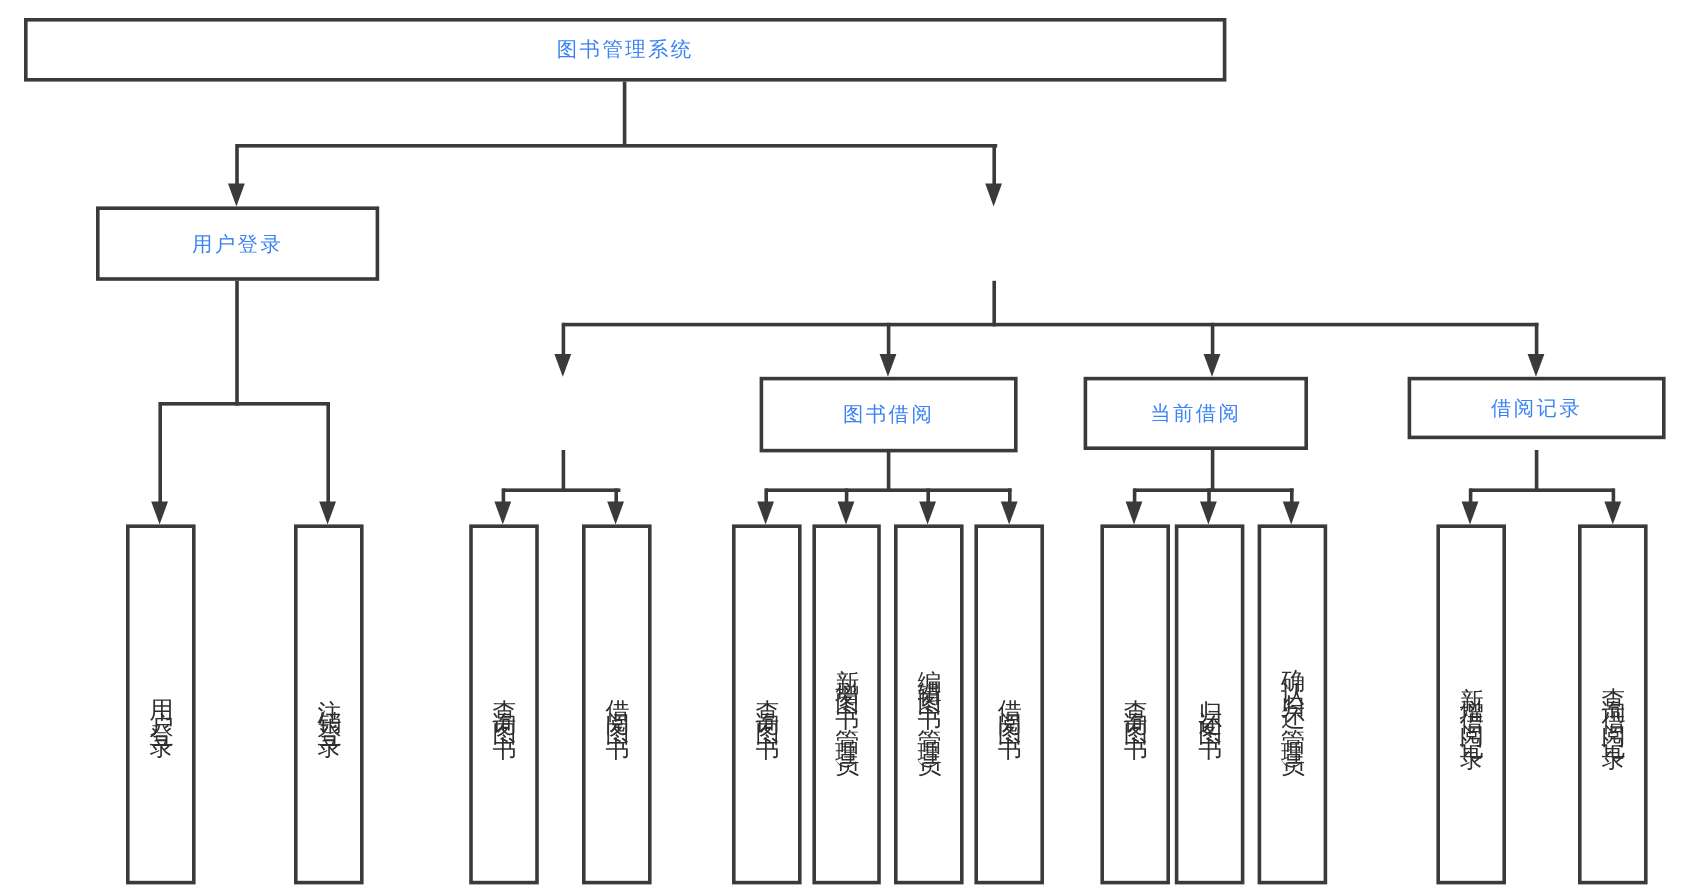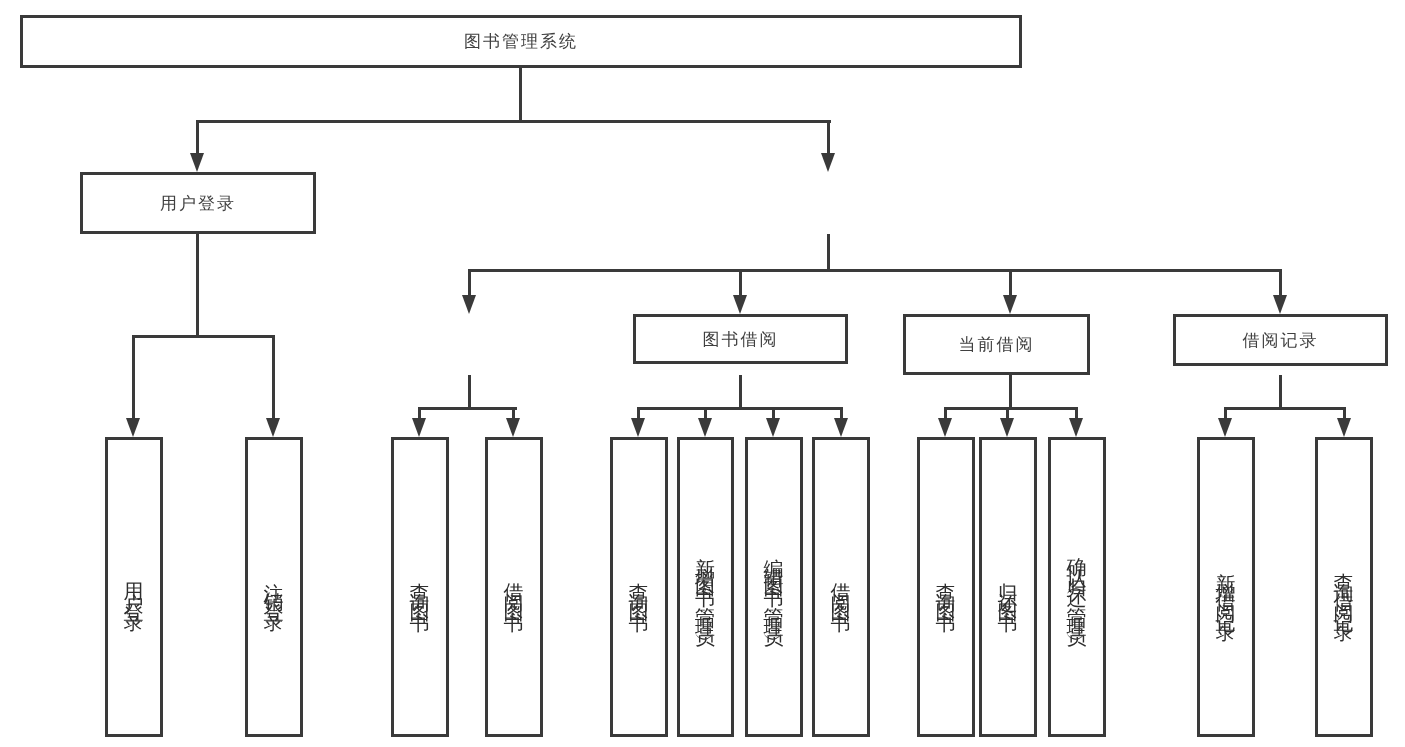--- a/index.html
+++ b/index.html
@@ -4,21 +4,21 @@
 <style>
   html,body{margin:0;padding:0;background:#ffffff;}
   .canvas{
     position:relative;width:1405px;height:747px;background:#ffffff;overflow:hidden;
     font-family:"Liberation Sans","DejaVu Sans",sans-serif;color:#2e2e2e;
   }
   .box{
     position:absolute;box-sizing:border-box;border:3px solid #3a3a3a;background:#ffffff;
     display:flex;align-items:center;justify-content:center;
   }
-  .hbox{font-size:17px;letter-spacing:2px;color:#404040;}
+  .hbox{font-size:17px;letter-spacing:2px;color:#3b82f6;}
   .vbox{
     writing-mode:vertical-rl;text-orientation:mixed;
     font-size:20px;letter-spacing:10px;color:#2e2e2e;line-height:1;
   }
   .vline{position:absolute;width:3px;background:#3a3a3a;}
   .hline{position:absolute;height:3px;background:#3a3a3a;}
   .arrow{
     position:absolute;width:0;height:0;
     border-left:7px solid transparent;border-right:7px solid transparent;
     border-top:19px solid #3a3a3a;
@@ -59,21 +59,21 @@
   <div class="hline" style="left:469px;top:269px;width:813px"></div>
   <div class="vline" style="left:468px;top:269px;height:28px"></div>
   <div class="arrow" style="left:462px;top:295px"></div>
   <div class="vline" style="left:739px;top:269px;height:28px"></div>
   <div class="arrow" style="left:733px;top:295px"></div>
   <div class="vline" style="left:1009px;top:269px;height:28px"></div>
   <div class="arrow" style="left:1003px;top:295px"></div>
   <div class="vline" style="left:1279px;top:269px;height:28px"></div>
   <div class="arrow" style="left:1273px;top:295px"></div>
 
-  <div class="box hbox" style="left:633px;top:314px;width:215px;height:50px">
+  <div class="box hbox" style="left:633px;top:314px;width:215px;height:63px">
     <span>图书借阅</span>
   </div>
   <div class="box hbox" style="left:903px;top:314px;width:187px;height:61px">
     <span>当前借阅</span>
   </div>
   <div class="box hbox" style="left:1173px;top:314px;width:215px;height:52px">
     <span>借阅记录</span>
   </div>
 
   <div class="vline" style="left:468px;top:375px;height:35px"></div>

